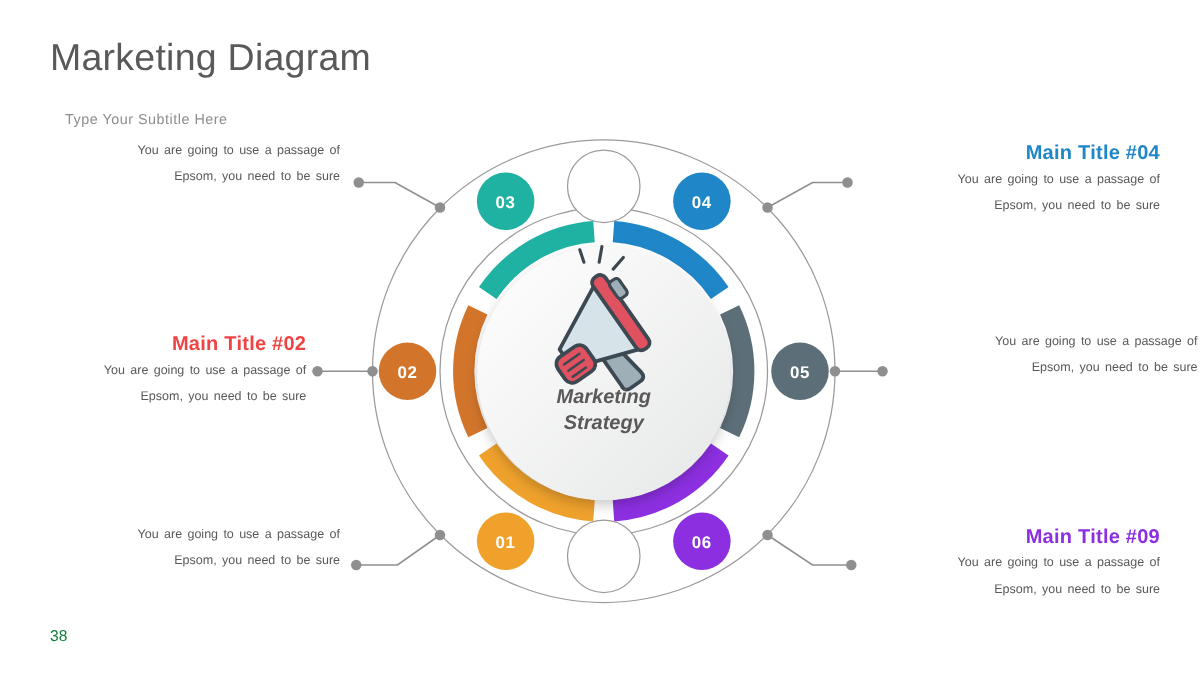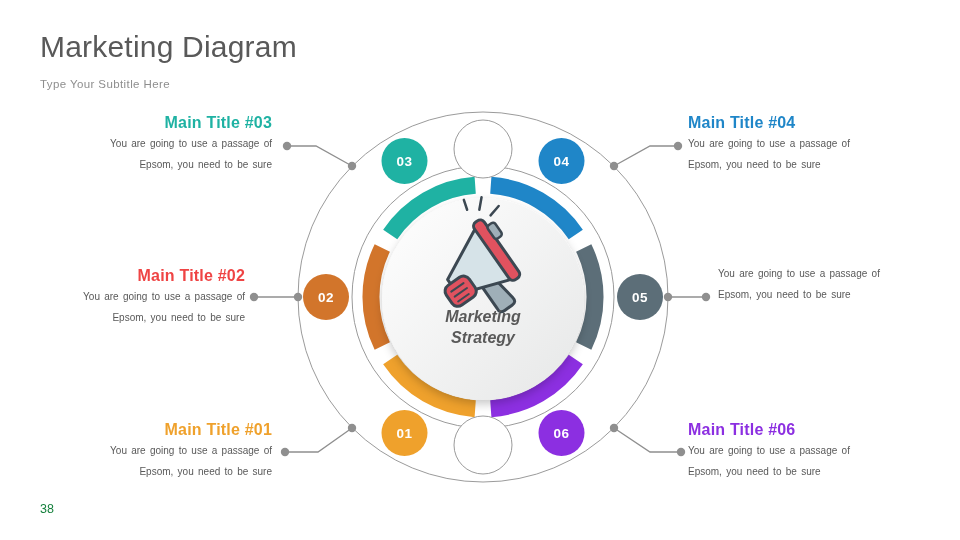--- a/index.html
+++ b/index.html
@@ -5,27 +5,27 @@
   html,body { margin:0; padding:0; background:#ffffff; }
   .slide {
     position:relative; width:960px; height:540px; overflow:hidden;
     background:#ffffff; font-family:"Liberation Sans", sans-serif;
   }
   .slide-title {
     position:absolute; left:40px; top:30px; margin:0;
     font-size:30px; font-weight:500; color:#595959; letter-spacing:.2px;
   }
   .slide-subtitle {
-    position:absolute; left:40px; top:78px; margin:0;
+    position:absolute; left:40px; top:78px; margin:12px;
     font-size:11.5px; color:#8e8e8e; letter-spacing:.4px;
   }
   .diagram-svg { position:absolute; left:0; top:0; width:960px; height:540px; }
   .tb { position:absolute; width:240px; }
   .tb.align-r { text-align:right; }
-  .tb.align-l { text-align:left; }
+  .tb.align-l { text-align:right; }
   .tb-title { font-size:16px; font-weight:bold; line-height:23px; letter-spacing:.2px; }
   .tb-body  { font-size:10px; color:#595959; line-height:20.5px; white-space:nowrap; word-spacing:1.5px; }
   .tb-pos-03 { left:32px;  top:111px; }
   .tb-pos-04 { left:688px; top:111px; }
   .tb-pos-02 { left:5px;   top:264px; }
   .tb-pos-05 { left:718px; top:264px; }
   .tb-pos-01 { left:32px;  top:418px; }
   .tb-pos-06 { left:688px; top:418px; }
   .page-number {
     position:absolute; left:40px; top:502px;
@@ -132,21 +132,20 @@
       <rect x="26" y="-26" width="9" height="16" rx="3" fill="#9fafb8" stroke-width="2.5"></rect>
       <rect x="-46" y="0" width="28" height="24" rx="7" fill="#E0525F"></rect>
       <path d="M-40,7 l15,0 M-40,13 l15,0 M-40,19 l13,0" fill="none" stroke-width="2"></path>
     </g>
 
     <text class="center-label" x="483" y="322" text-anchor="middle">Marketing</text>
     <text class="center-label" x="483" y="343" text-anchor="middle">Strategy</text>
   </svg>
 
   <div class="tb align-r tb-pos-03">
-    <div class="tb-title" style="color: rgb(31, 178, 163);">Main Title #03</div>
     <div class="tb-body">You are going to use a passage of</div>
     <div class="tb-body">Epsom, you need to be sure</div>
   </div>
 
   <div class="tb align-l tb-pos-04">
     <div class="tb-title" style="color: rgb(31, 134, 200);">Main Title #04</div>
     <div class="tb-body">You are going to use a passage of</div>
     <div class="tb-body">Epsom, you need to be sure</div>
   </div>
 
@@ -155,25 +154,24 @@
     <div class="tb-body">You are going to use a passage of</div>
     <div class="tb-body">Epsom, you need to be sure</div>
   </div>
 
   <div class="tb align-l tb-pos-05">
     <div class="tb-body">You are going to use a passage of</div>
     <div class="tb-body">Epsom, you need to be sure</div>
   </div>
 
   <div class="tb align-r tb-pos-01">
-    <div class="tb-title" style="color: rgb(239, 161, 44);">Main Title #01</div>
     <div class="tb-body">You are going to use a passage of</div>
     <div class="tb-body">Epsom, you need to be sure</div>
   </div>
 
   <div class="tb align-l tb-pos-06">
-    <div class="tb-title" style="color: rgb(140, 47, 225);">Main Title #06</div>
+    <div class="tb-title" style="color: rgb(140, 47, 225);">Main Title #09</div>
     <div class="tb-body">You are going to use a passage of</div>
     <div class="tb-body">Epsom, you need to be sure</div>
   </div>
 
   <div class="page-number">38</div>
 </div>
 
 </body></html>

